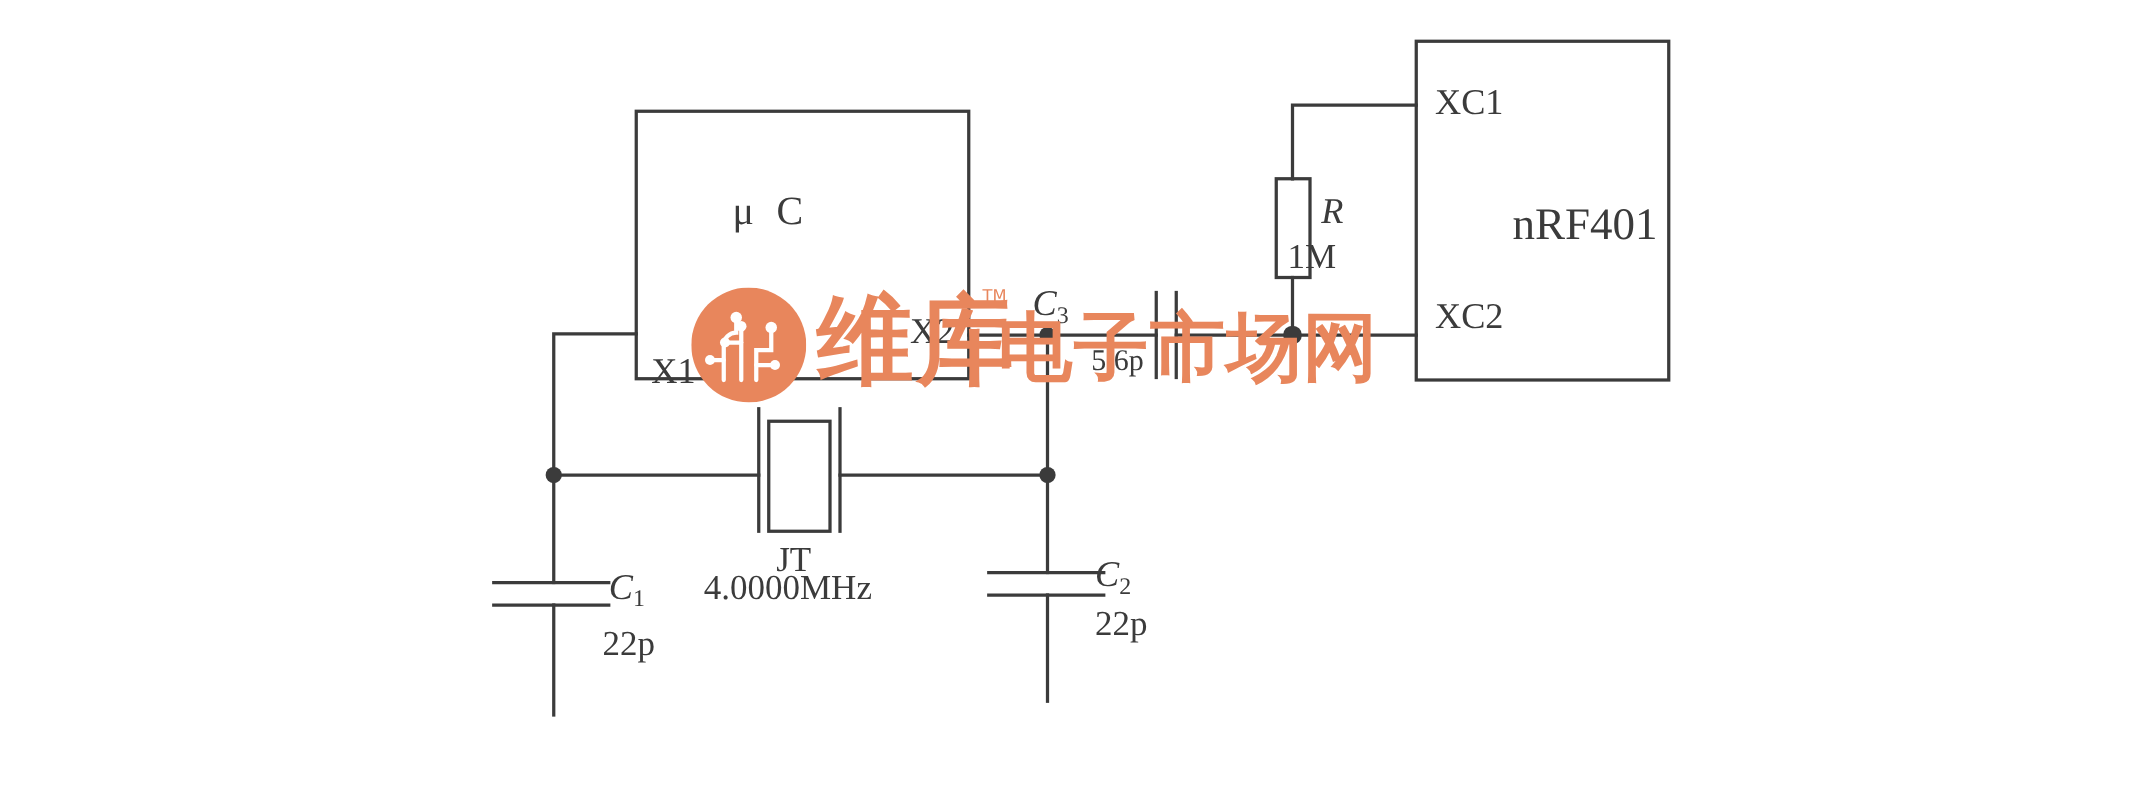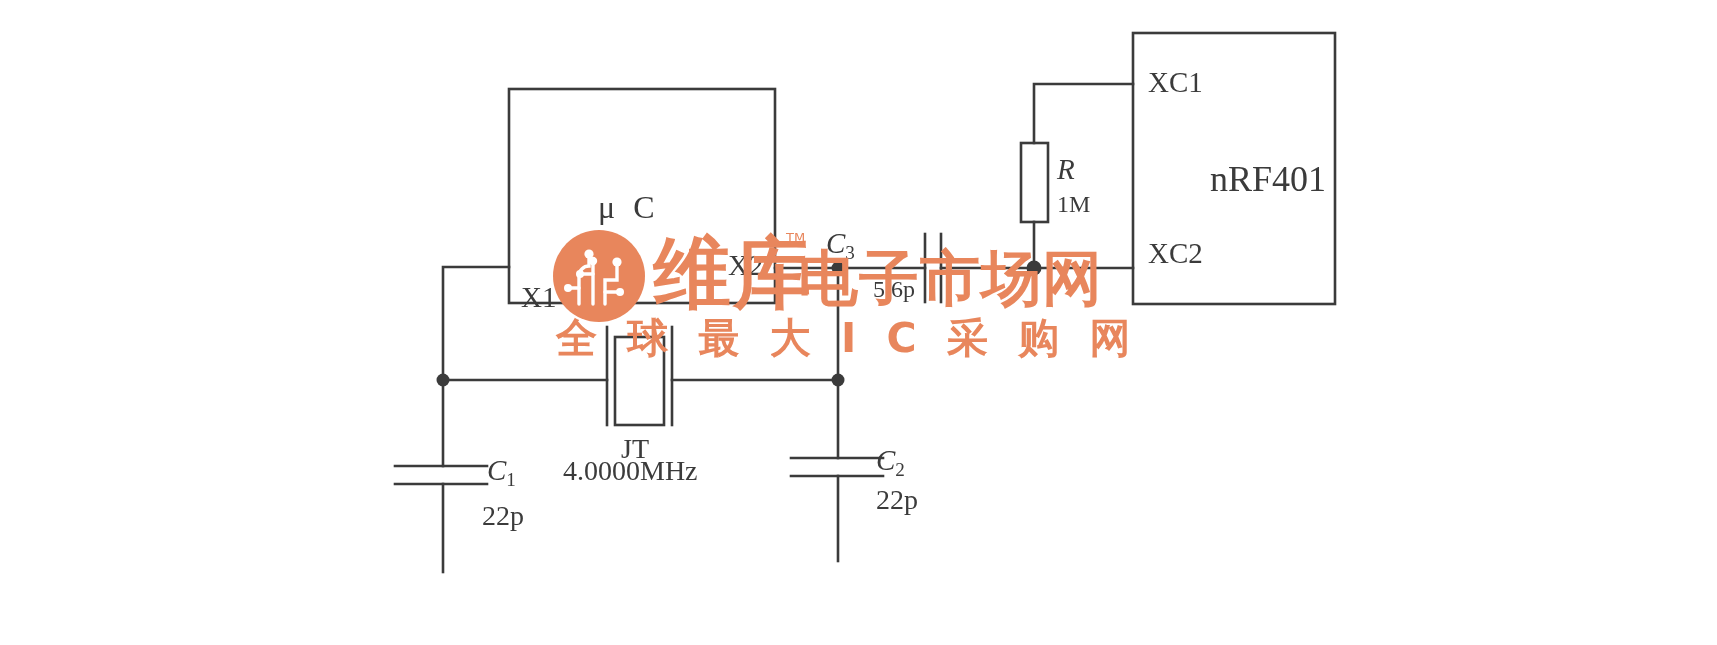--- a/index.html
+++ b/index.html
@@ -21,28 +21,28 @@
     width: 1717px;
     height: 645px;
   }
   .lbl {
     position: absolute;
     font-family: "Liberation Serif", serif;
     color: #3b3b3b;
     white-space: nowrap;
     line-height: 1.0;
   }
-  .lbl-uc      { left: 598px; top: 152px; font-size: 32px; letter-spacing: 5px; margin-top: 39px; }
+  .lbl-uc      { left: 586px; top: 152px; font-size: 32px; letter-spacing: 5px; }
   .lbl-x1      { left: 521px; top: 251px; font-size: 29px; margin-top: 32px; }
   .lbl-x2      { left: 728px; top: 251px; font-size: 29px; }
   .lbl-nrf     { left: 1210px; top: 161px; font-size: 36px; }
   .lbl-xc1     { left: 1148px; top: 68px;  font-size: 29px; }
   .lbl-xc2     { left: 1148px; top: 239px; font-size: 29px; }
   .lbl-r       { left: 1057px; top: 155px; font-size: 29px; font-style: italic; }
-  .lbl-rv      { left: 1057px; top: 192px; font-size: 24px; text-align: center; }
+  .lbl-rv      { left: 1030px; top: 192px; font-size: 28px; text-align: center; }
   .lbl-c1      { left: 487px; top: 456px; font-size: 29px; font-style: italic; }
   .lbl-c1v     { left: 482px; top: 502px; font-size: 28px; }
   .lbl-c2      { left: 876px; top: 446px; font-size: 29px; font-style: italic; }
   .lbl-c2v     { left: 876px; top: 486px; font-size: 28px; }
   .lbl-c3      { left: 826px; top: 229px; font-size: 29px; font-style: italic; text-align: center; }
   .lbl-c3v     { left: 873px; top: 277px; font-size: 24px; }
   .lbl-jt      { left: 621px; top: 435px; font-size: 28px; }
   .lbl-jtf     { left: 563px; top: 457px; font-size: 28px; }
   .sub {
     font-size: 0.66em;
@@ -198,16 +198,15 @@
         <circle cx="64" cy="32" r="4.6"></circle>
         <circle cx="15" cy="58" r="4"></circle>
         <circle cx="27" cy="44" r="4"></circle>
         <circle cx="67" cy="62" r="4"></circle>
       </g>
     </svg>
 
     <div class="wm wm-cn" style="color:#e8865c">维库</div>
     <div class="wm wm-tm" style="color:#e8865c">TM</div>
     <div class="wm wm-cn2" style="color:#e8865c">电子市场网</div>
-    <div class="wm wm-slogan" style="color:#e8865c">全 球 最 大 I C 采 购 网</div>
   </div>
 
 </div>
 
 </body></html>

